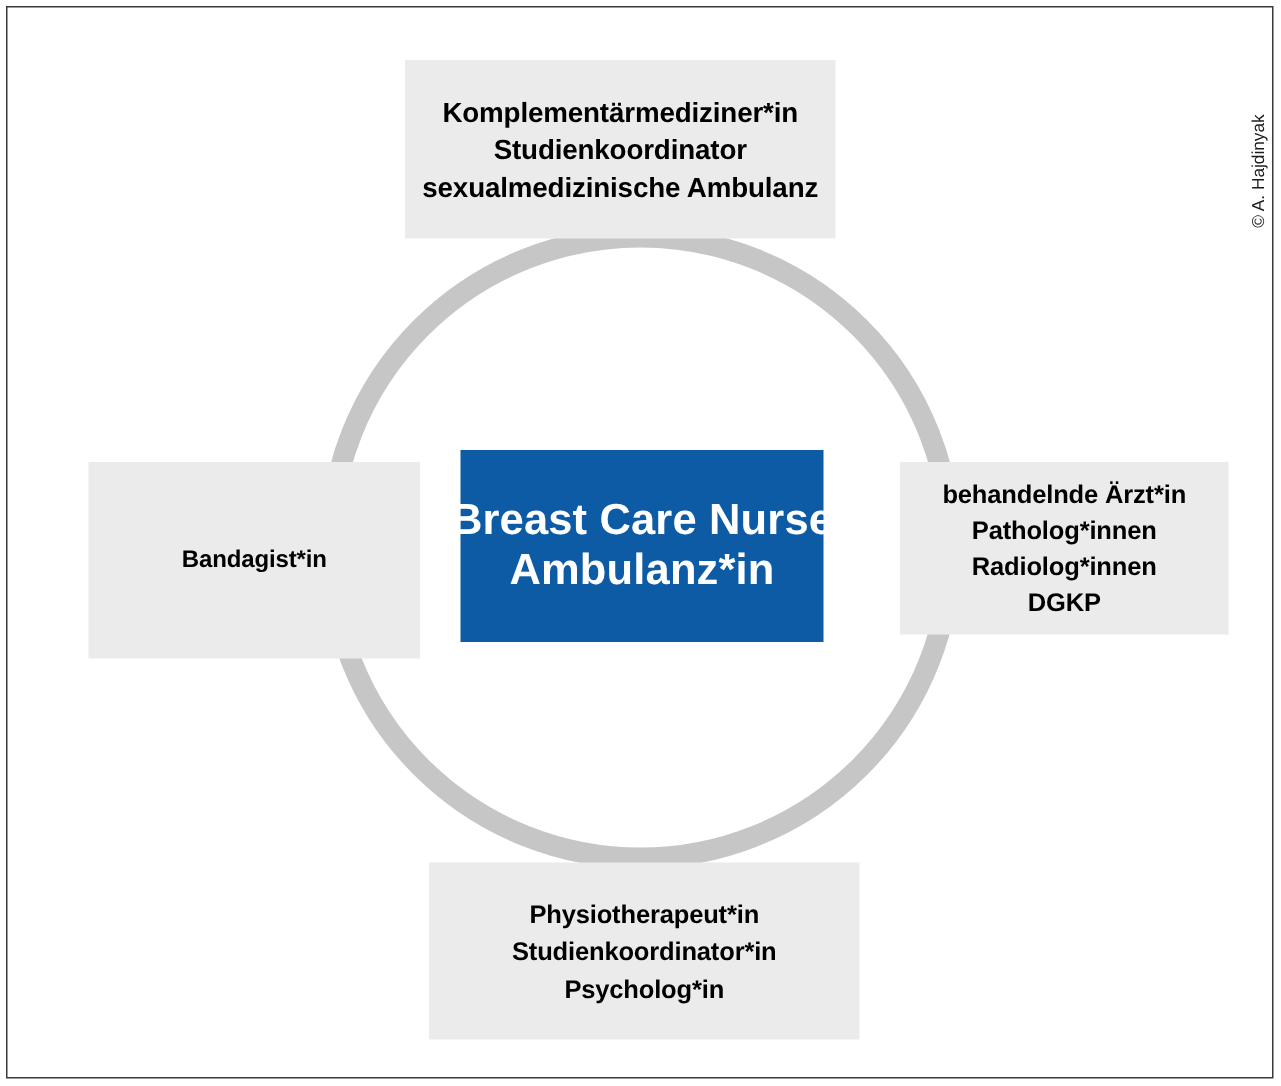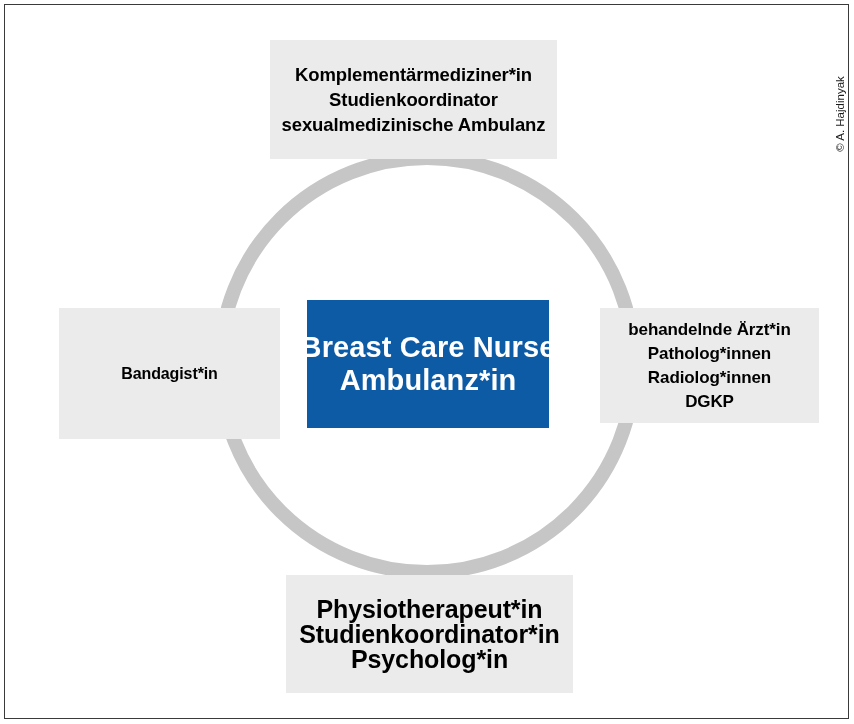--- a/index.html
+++ b/index.html
@@ -68,21 +68,21 @@
     height: 119px;
     font-size: 18.5px;
     line-height: 25px;
   }
 
   #node-bottom {
     left: 286px;
     top: 575px;
     width: 287px;
     height: 118px;
-    font-size: 25px;
+    font-size: 17px;
     line-height: 25px;
   }
 
   #node-left {
     left: 35px;
     top: 308px;
     width: 221px;
     height: 131px;
     font-size: 16px;
     line-height: 24px;

